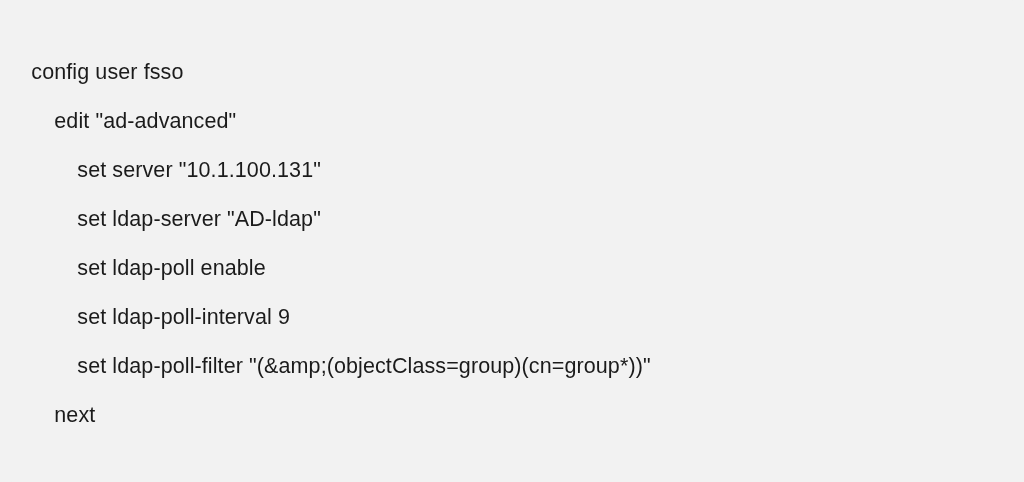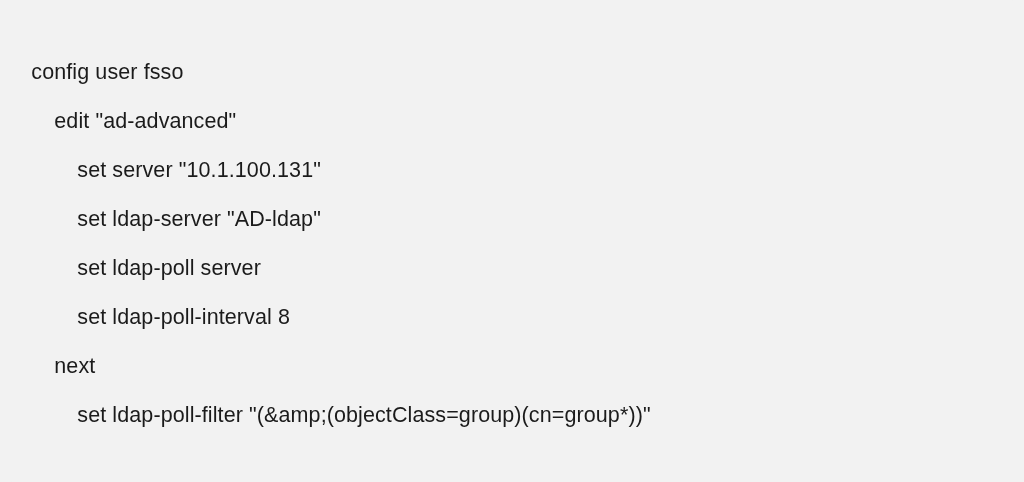--- a/index.html
+++ b/index.html
@@ -59,32 +59,32 @@
   <div class="cli-line indent-2">
     <span class="cli-text">set server "10.1.100.131"</span>
   </div>
 
 
   <div class="cli-line indent-2">
     <span class="cli-text">set ldap-server "AD-ldap"</span>
   </div>
 
   <div class="cli-line indent-2">
-    <span class="cli-text">set ldap-poll server</span>
+    <span class="cli-text">set ldap-poll enable</span>
   </div>
 
   <div class="cli-line indent-2">
-    <span class="cli-text">set ldap-poll-interval 8</span>
+    <span class="cli-text">set ldap-poll-interval 9</span>
+  </div>
+
+  <div class="cli-line indent-2">
+    <span class="cli-text">set ldap-poll-filter "(&amp;amp;(objectClass=group)(cn=group*))"</span>
   </div>
 
   <div class="cli-line indent-1">
     <span class="cli-text">next</span>
-  </div>
-
-  <div class="cli-line indent-2">
-    <span class="cli-text">set ldap-poll-filter "(&amp;amp;(objectClass=group)(cn=group*))"</span>
   </div>
 
   <div class="cli-line indent-0">
     
   </div>
 
 </div>
 
 </body></html>

